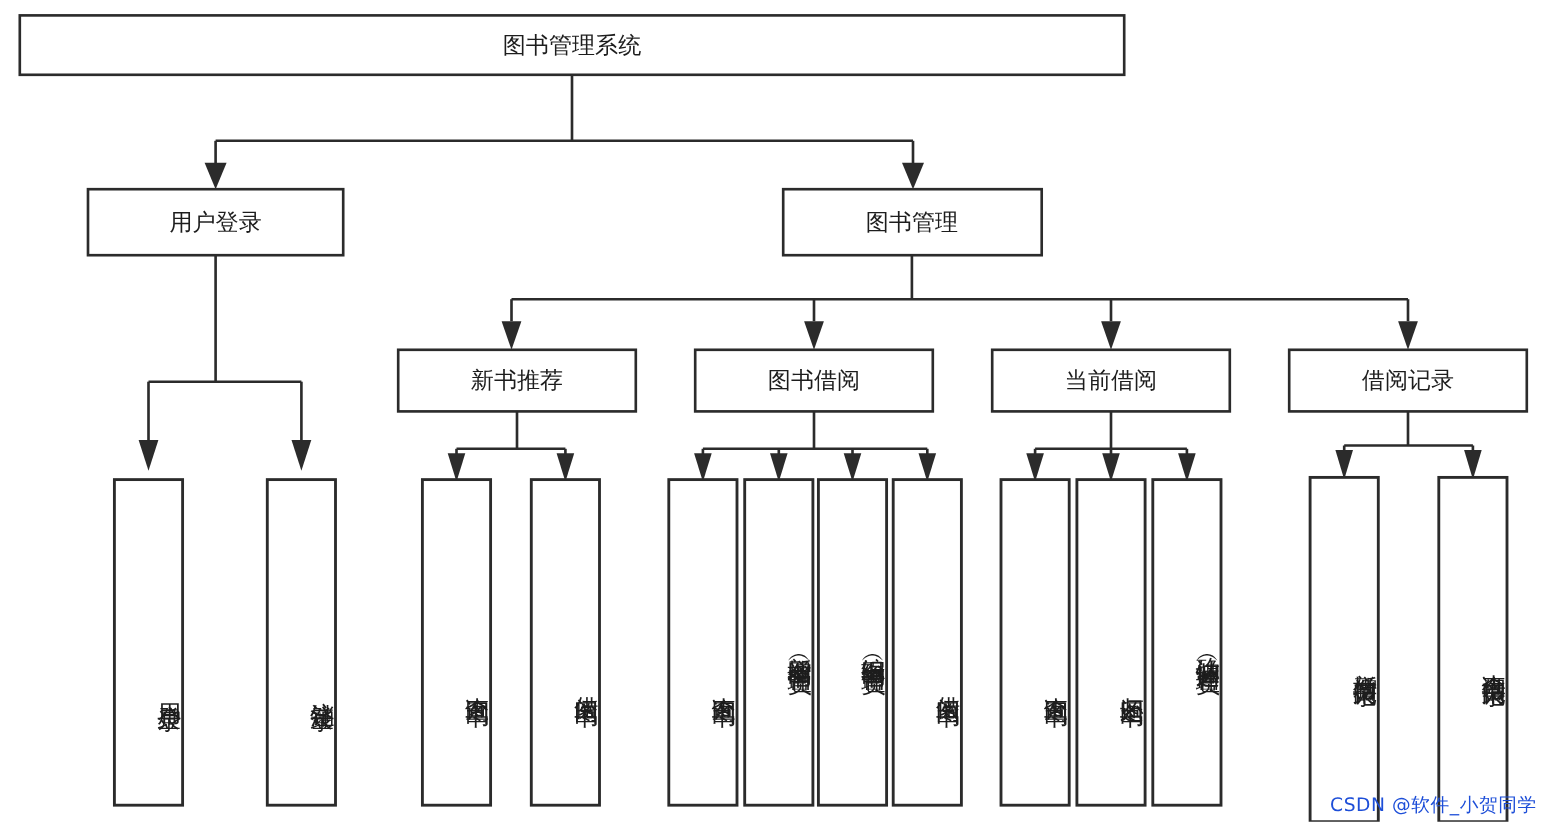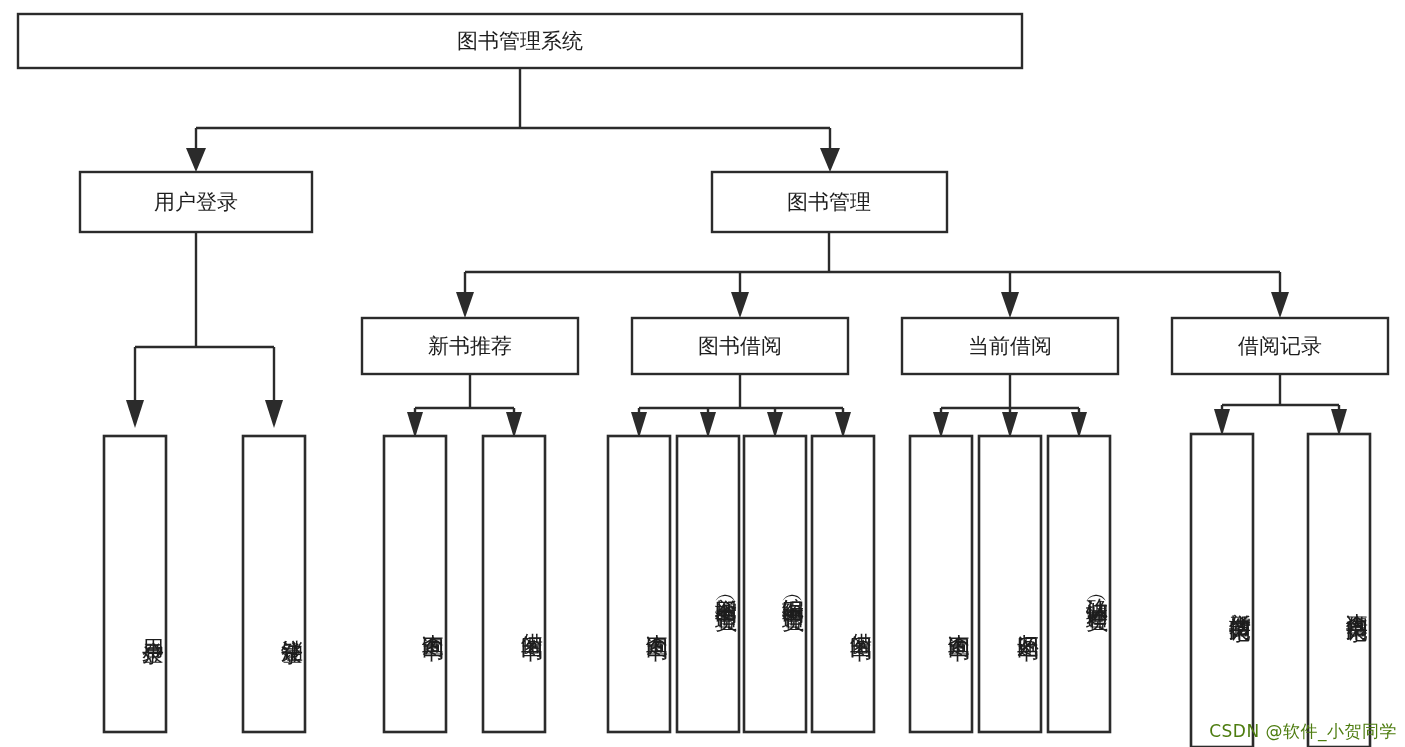--- a/index.html
+++ b/index.html
@@ -68,21 +68,21 @@
     color: #1d1d1d;
     white-space: nowrap;
     pointer-events: none;
   }
   .watermark {
     position: absolute;
     right: 8px;
     bottom: 4px;
     font-family: "DejaVu Sans", "Liberation Sans", sans-serif;
     font-size: 17px;
-    color: #4d7c0f;
+    color: #1d4ed8;
     letter-spacing: 0.5px;
     white-space: nowrap;
     pointer-events: none;
   }
 </style>
 </head>
 <body>
 
 <div id="diagram-root">
 

